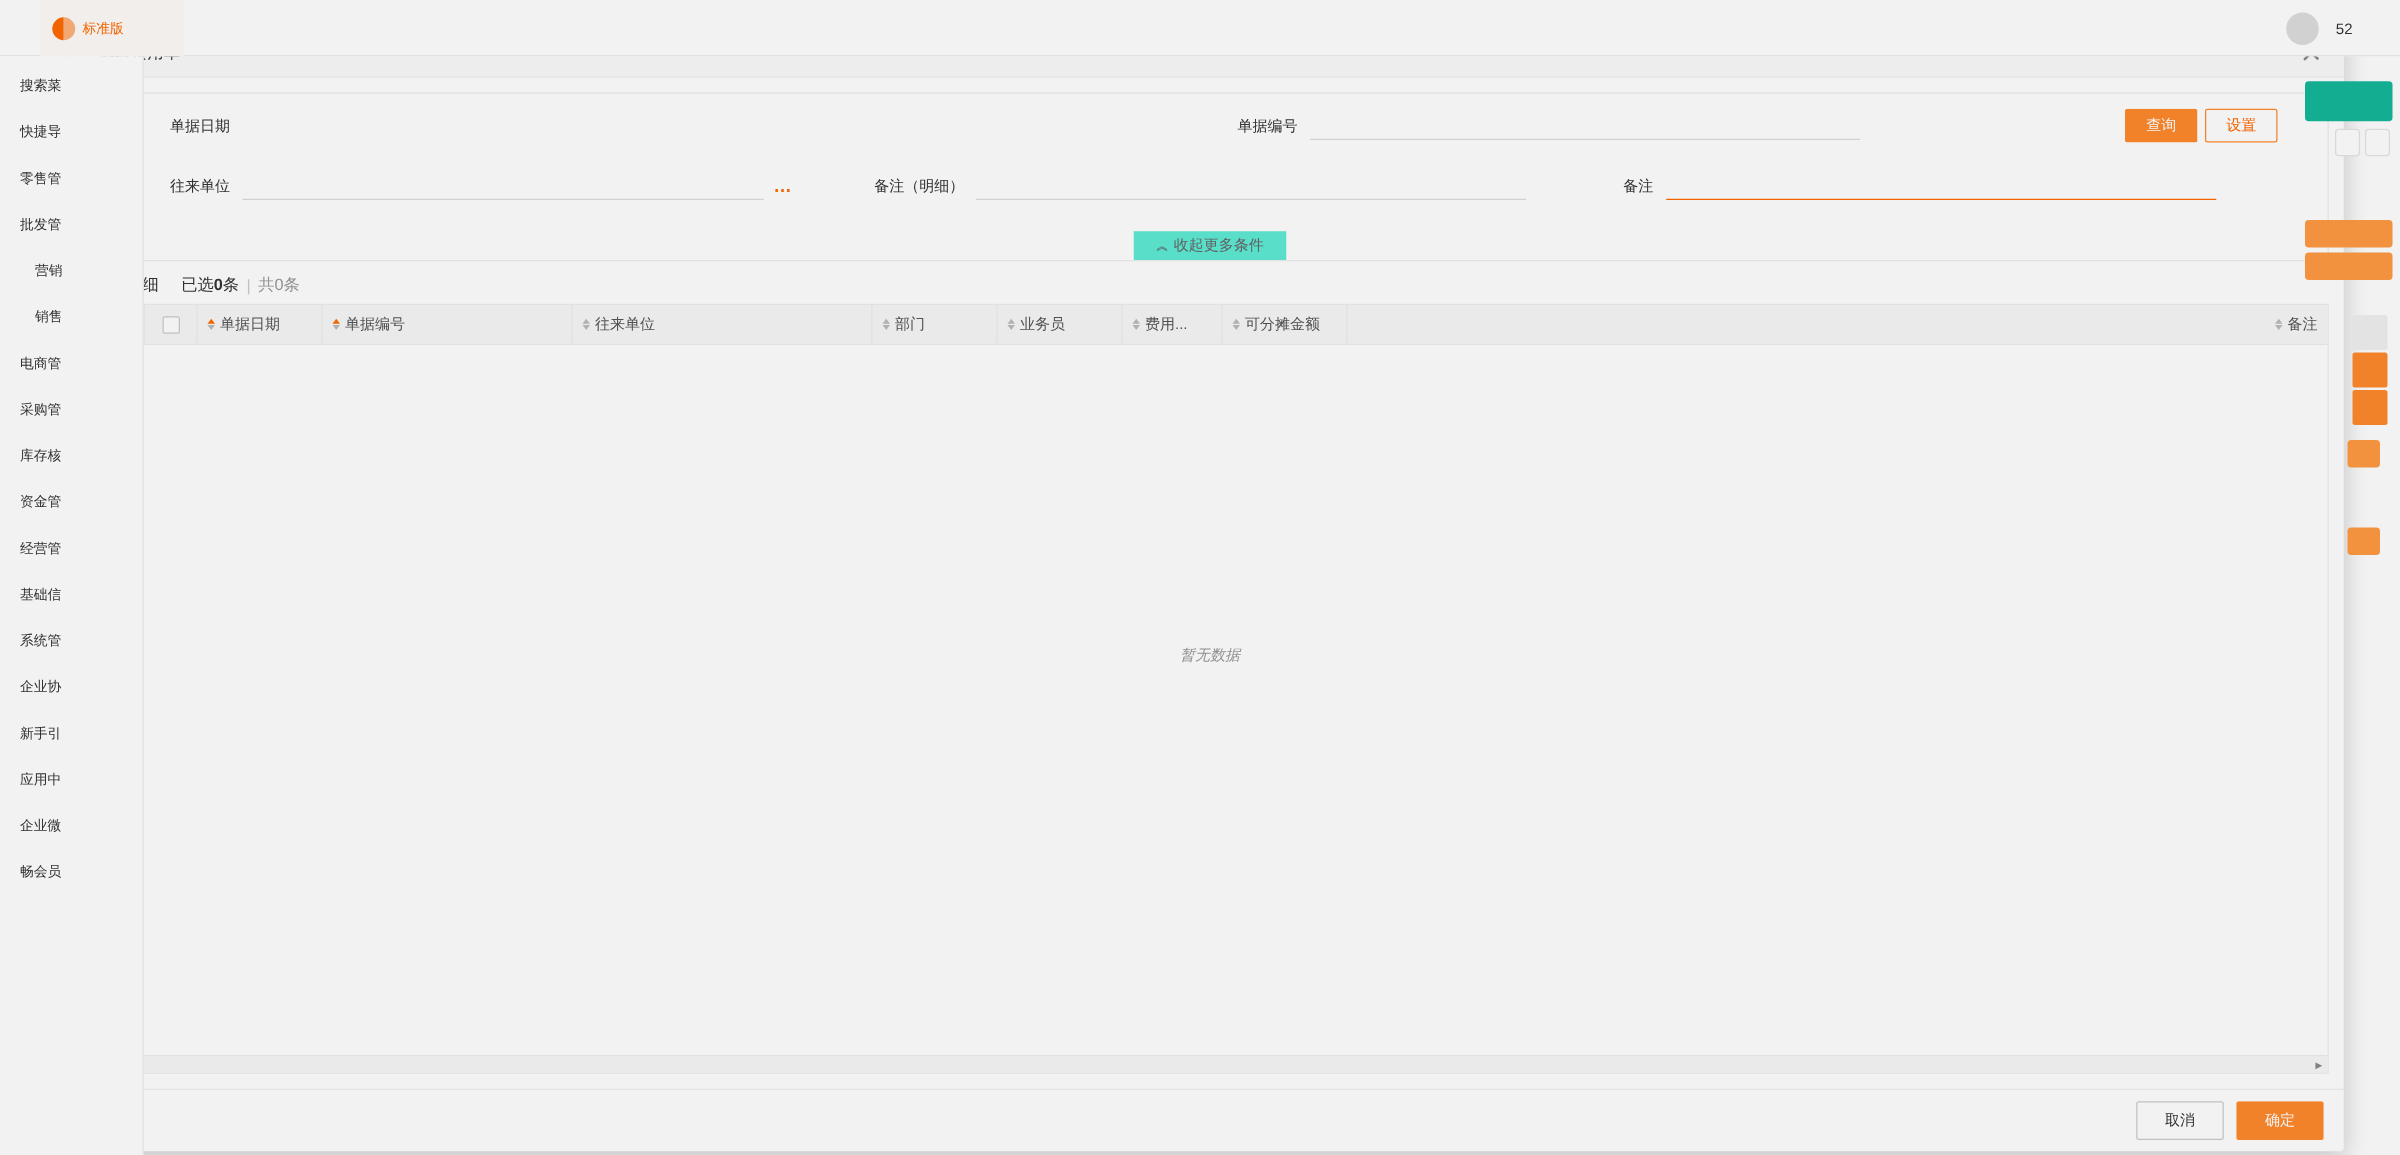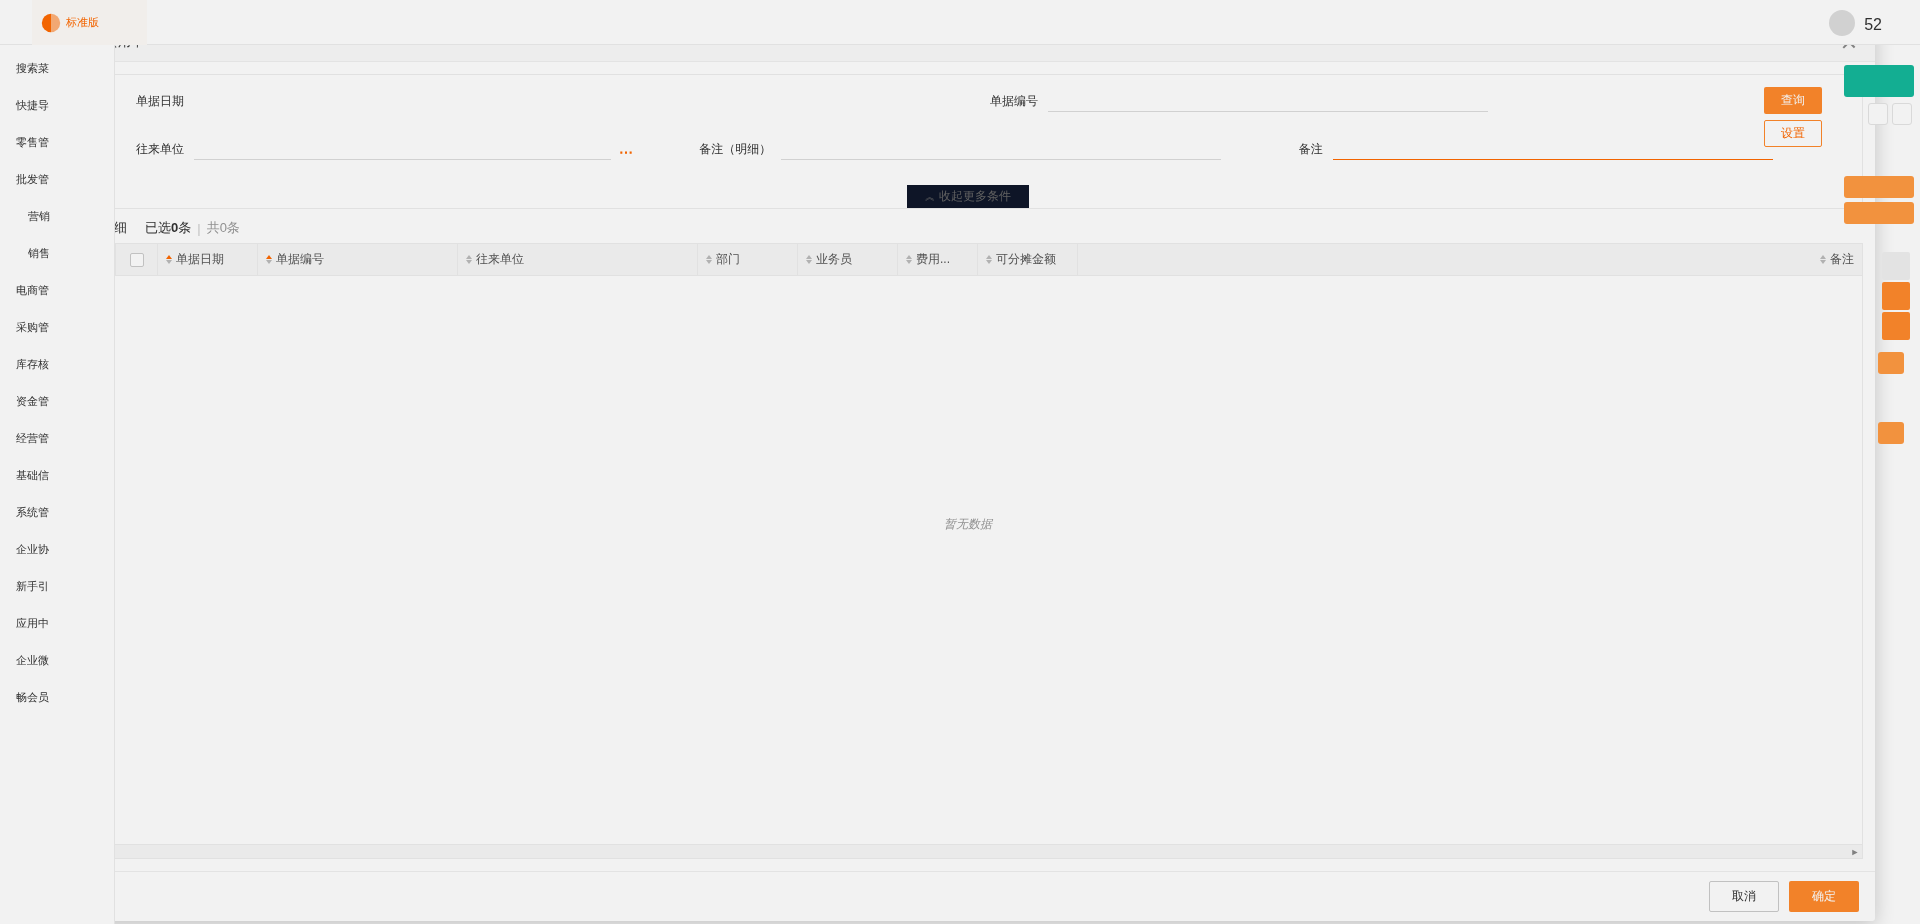--- a/index.html
+++ b/index.html
@@ -45,21 +45,21 @@
       position: absolute;
       top: 10px; right: 65px;
       width: 26px; height: 26px;
       border-radius: 50%;
       background: #ddd;
       z-index: 2;
     }
     .usernum-bg {
       position: absolute;
       top: 16px; right: 38px;
-      font-size: 16px;
+      font-size: 12px;
       color: #333;
       z-index: 2;
     }
     .sidebar-bg {
       position: absolute;
       top: 45px; left: 0; bottom: 0;
       width: 115px;
       background: #fff;
       border-right: 1px solid #eee;
       z-index: 3;
@@ -227,42 +227,42 @@
       font-size: 14px;
       font-weight: bold;
       margin-left: 8px;
       cursor: pointer;
       letter-spacing: 1px;
     }
     .filter-actions {
       position: absolute;
       top: 12px; right: 40px;
       display: flex;
-      flex-direction: column;
+      flex-direction: row;
       gap: 6px;
     }
     .btn {
       padding: 4px 16px;
       border-radius: 2px;
       font-size: 12px;
       cursor: pointer;
       border: 1px solid transparent;
       text-align: center;
       min-width: 58px;
     }
     .btn-primary { background: #ff8a2c; color: #fff; }
     .btn-outline-orange { background: #fff; color: #ff6a00; border-color: #ff8a2c; }
     .btn-default { background: #fff; color: #333; border-color: #ccc; }
     .collapse-bar {
       margin: 0 -40px 0 -40px;
       text-align: center;
     }
     .collapse-btn {
       display: inline-block;
-      background: #0f172a;
+      background: #5eead4;
       color: #666;
       font-size: 12px;
       padding: 3px 18px;
       cursor: pointer;
     }
     .collapse-icon {
       display: inline-block;
       margin-right: 4px;
       font-size: 10px;
     }

